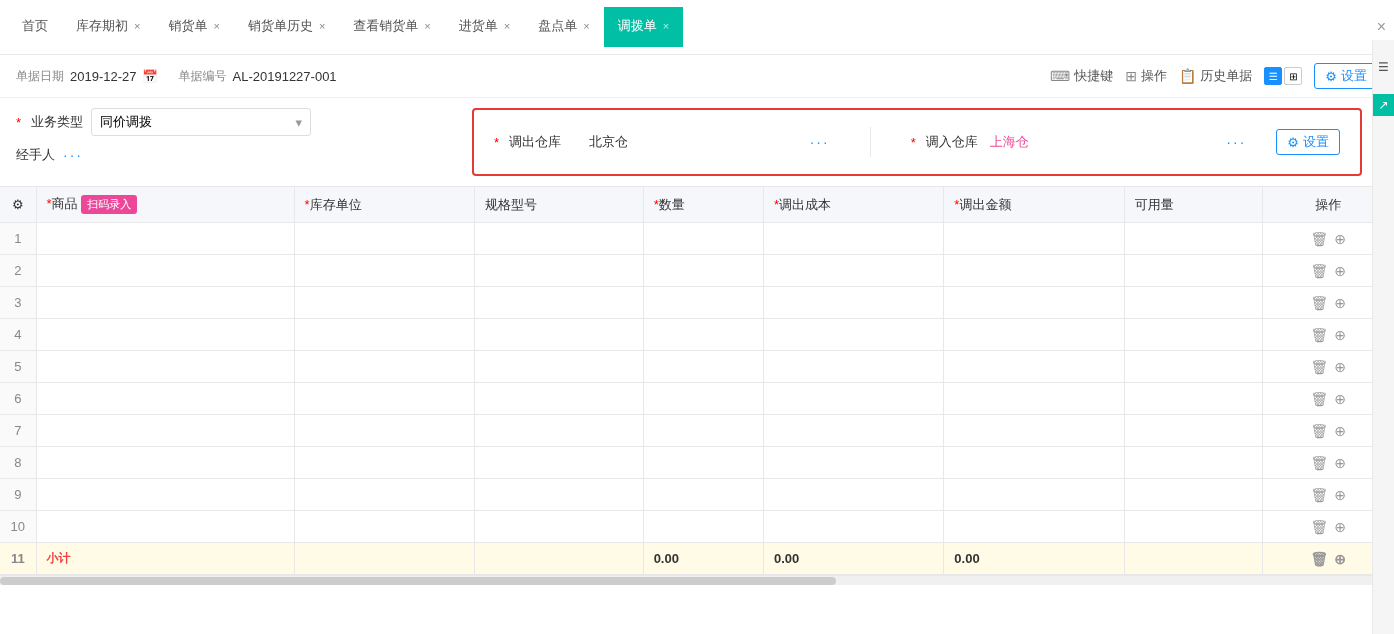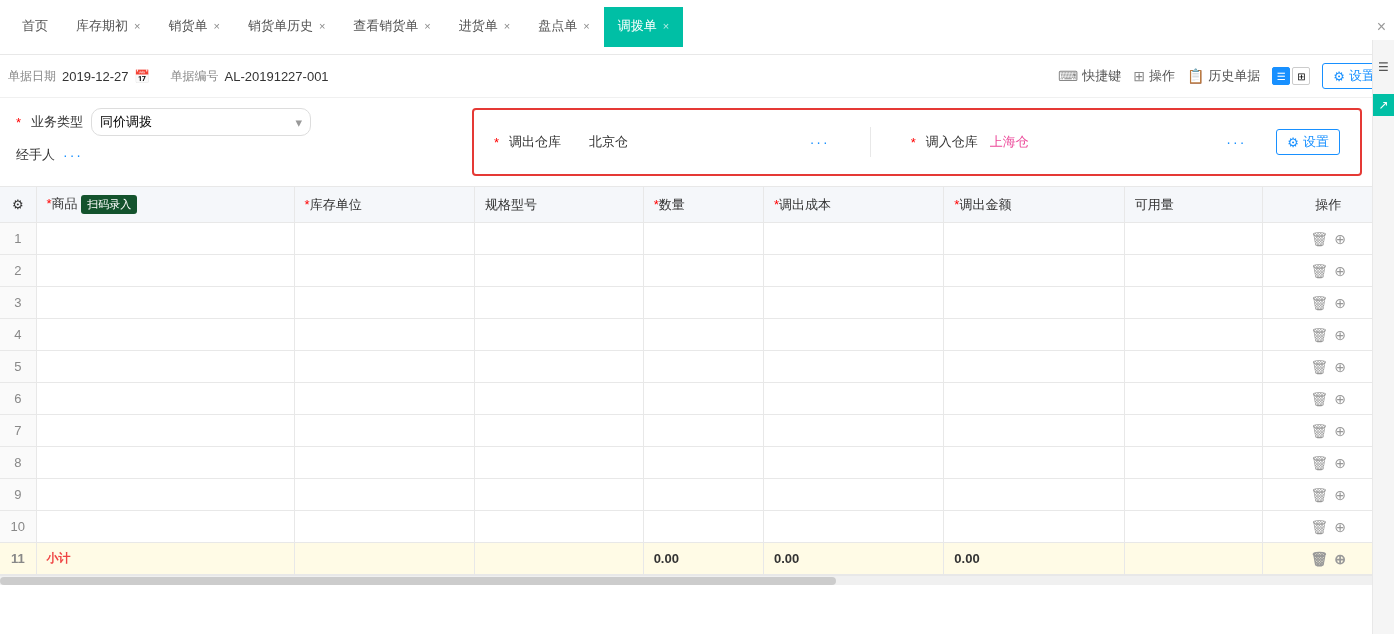--- a/index.html
+++ b/index.html
@@ -44,21 +44,21 @@
       transform: translateY(-50%);
       cursor: pointer;
       font-size: 16px;
       color: #999;
     }
 
     
     .toolbar {
       display: flex;
       align-items: center;
-      padding: 8px 8px;
+      padding: 8px 16px;
       gap: 20px;
       border-bottom: 1px solid #f0f0f0;
       background: #fff;
     }
     .toolbar-item {
       display: flex;
       align-items: center;
       gap: 6px;
       color: #333;
     }
@@ -138,21 +138,21 @@
     }
     .form-row {
       display: flex;
       align-items: center;
       gap: 8px;
     }
     .required-star { color: #f00; margin-right: 2px; }
     .form-label { color: #333; white-space: nowrap; text-align: right; }
     .form-select {
       border: 1px solid #ddd;
-      border-radius: 10px;
+      border-radius: 3px;
       padding: 4px 8px;
       width: 220px;
       display: flex;
       align-items: center;
       justify-content: space-between;
       cursor: pointer;
       background: #fff;
     }
     .form-select .chevron { color: #999; }
     .form-input-placeholder { color: #bbb; }
@@ -232,21 +232,21 @@
       color: #888;
       background: #fafafa;
     }
     .th-gear {
       width: 36px;
       text-align: center;
       background: #f5f7fa;
     }
     .th-ops { text-align: center; background: #f5f7fa; }
     .scan-btn {
-      background: #14532d;
+      background: #ec4899;
       color: #fff;
       border-radius: 3px;
       padding: 2px 6px;
       font-size: 11px;
       display: inline-block;
     }
     .required-col { color: #f00; }
     .ops-btns {
       display: flex;
       gap: 6px;

